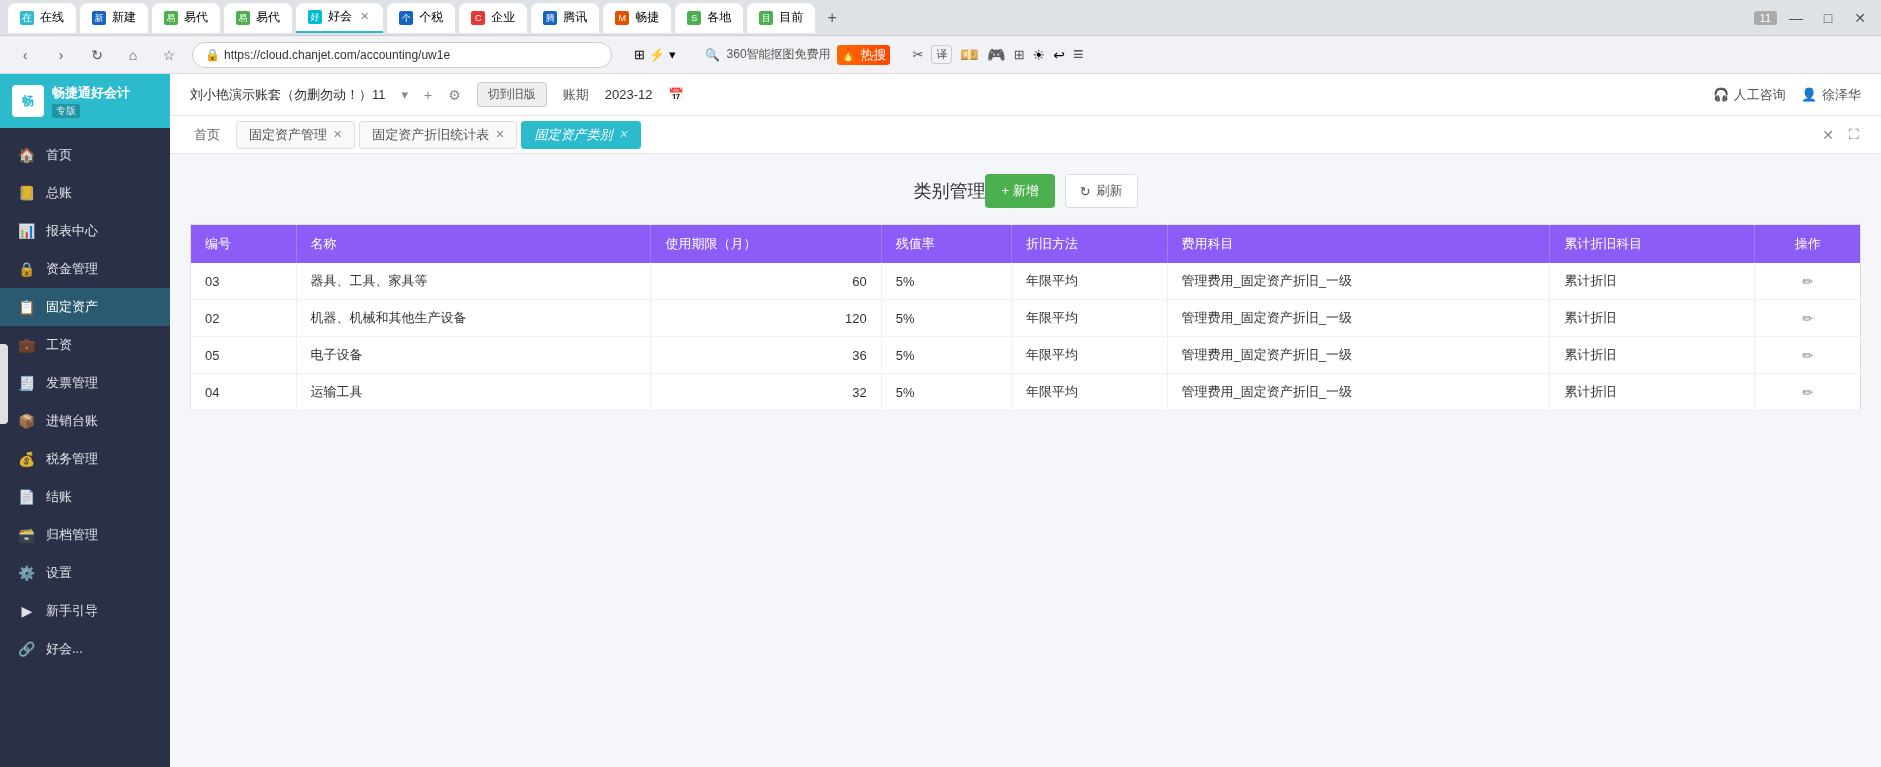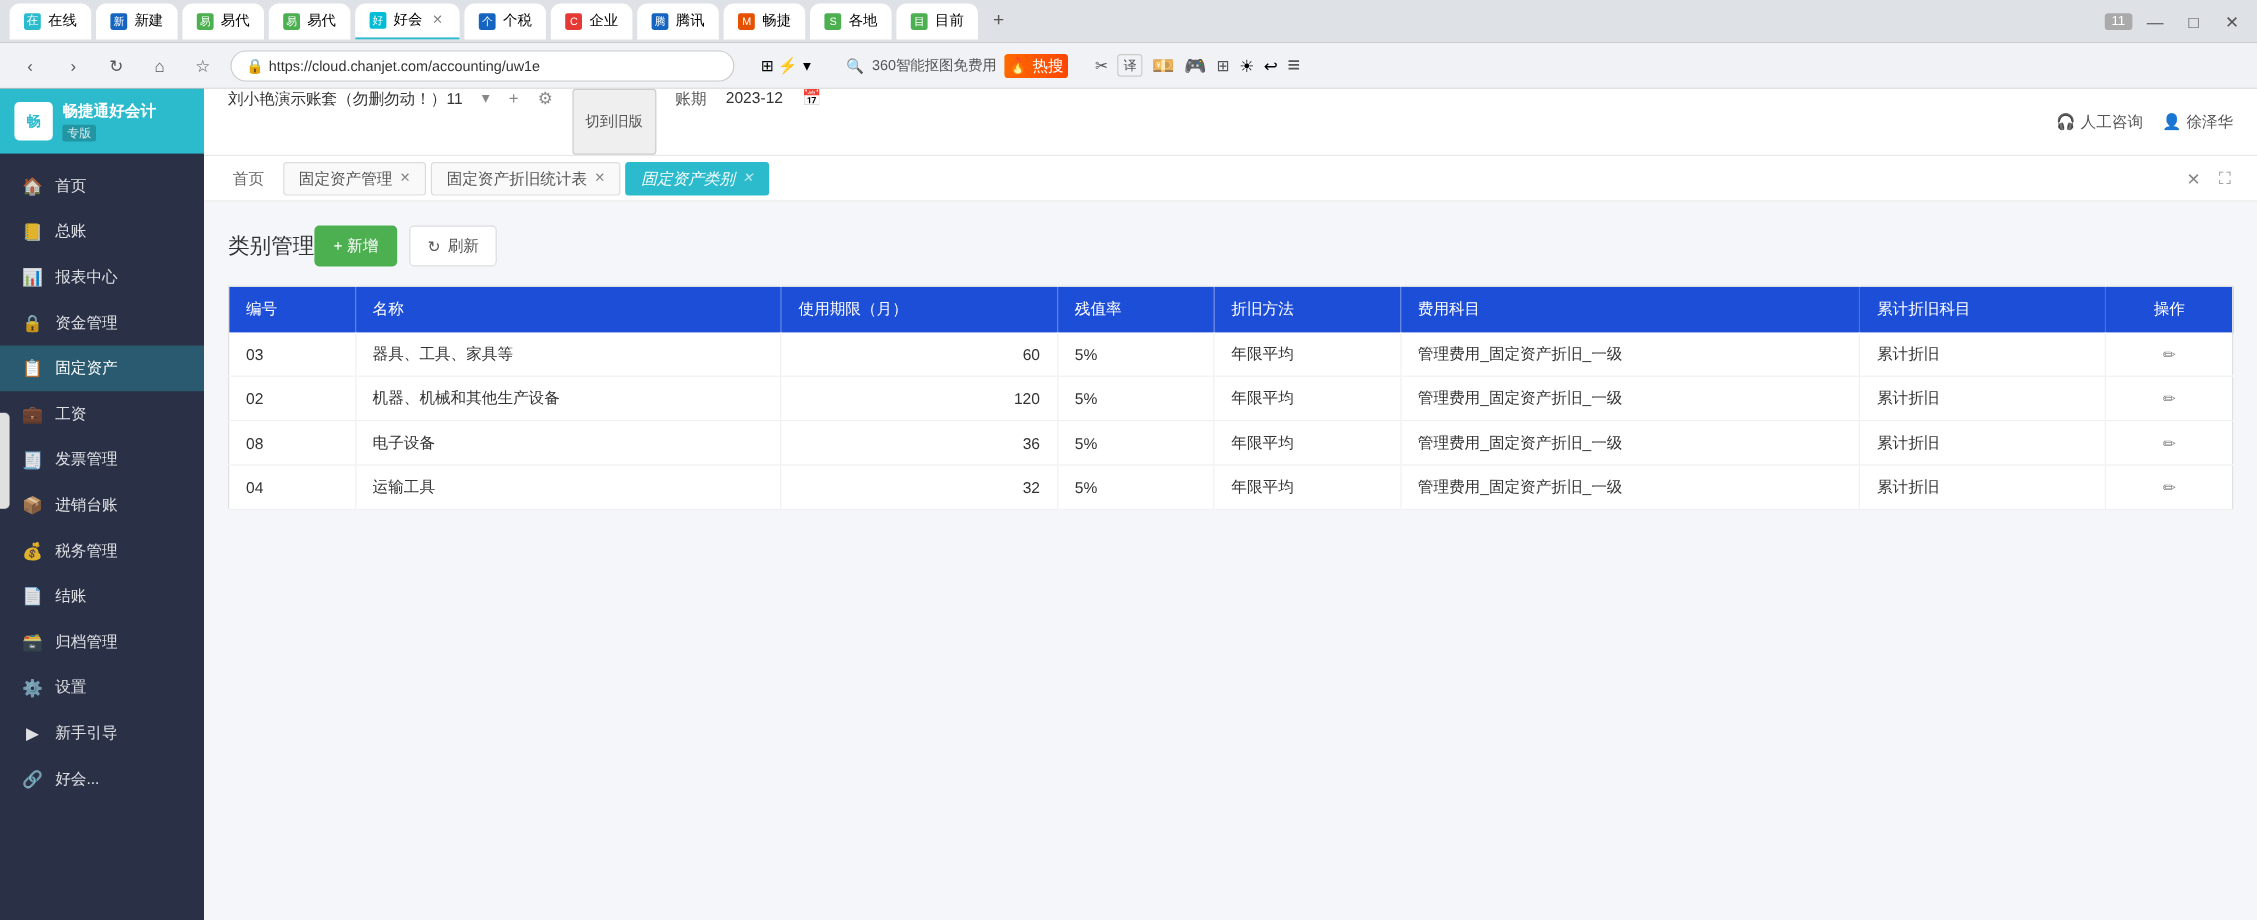--- a/index.html
+++ b/index.html
@@ -26,45 +26,45 @@
     
     .sidebar { width: 170px; background: #2a3147; color: white; display: flex; flex-direction: column; flex-shrink: 0; }
     .sidebar-logo { background: #2bbbcc; padding: 10px 12px; display: flex; align-items: center; gap: 8px; }
 
     .sidebar-menu { flex: 1; overflow-y: auto; padding: 8px 0; }
     .sidebar-item { display: flex; align-items: center; gap: 10px; padding: 10px 18px; color: rgba(255,255,255,0.85); cursor: pointer; font-size: 13px; transition: background 0.2s; }
     .sidebar-item.active { background: rgba(43, 187, 204, 0.3); color: white; }
     .sidebar-icon { width: 18px; height: 18px; display: flex; align-items: center; justify-content: center; font-size: 14px; }
 
     
-    .top-bar { background: white; border-bottom: 1px solid #e8e8e8; padding: 0 20px; height: 56px; display: flex; gap: 16px; }
+    .top-bar { background: white; border-bottom: 1px solid #e8e8e8; padding: 0 20px; height: 42px; display: flex; align-items: center; gap: 16px; }
     .switch-btn { border: 1px solid #ccc; border-radius: 3px; padding: 3px 10px; font-size: 12px; color: #555; cursor: pointer; }
     .top-bar-right { margin-left: auto; display: flex; align-items: center; gap: 16px; color: #555; font-size: 13px; }
     .top-bar-right-item { display: flex; align-items: center; gap: 4px; cursor: pointer; }
 
     
     .content-area { flex: 1; display: flex; flex-direction: column; overflow: hidden; background: #f5f6fa; }
 
     
     .breadcrumb-tabs { background: white; border-bottom: 1px solid #e8e8e8; display: flex; align-items: center; padding: 0 16px; height: 38px; gap: 4px; }
     .breadcrumb-home { color: #666; font-size: 13px; padding: 4px 8px; cursor: pointer; }
     .breadcrumb-tab { display: flex; align-items: center; gap: 6px; padding: 4px 12px; border: 1px solid #ddd; border-radius: 3px; font-size: 13px; color: #555; cursor: pointer; background: #f9f9f9; }
     .breadcrumb-tab.active { background: #2bbbcc; color: white; border-color: #2bbbcc; font-style: italic; }
     .breadcrumb-tab-close { color: inherit; opacity: 0.7; font-size: 11px; }
 
     
     .main-content { flex: 1; padding: 20px; overflow: auto; }
-    .page-title { font-size: 18px; color: #333; font-weight: 500; margin-bottom: 16px; display: flex; align-items: center; justify-content: flex-start; }
+    .page-title { font-size: 18px; color: #333; font-weight: 500; margin-bottom: 16px; display: flex; align-items: center; justify-content: center; }
     .title-actions { display: flex; gap: 10px; }
     .btn-add { background: #4caf50; color: white; border: none; border-radius: 4px; padding: 7px 16px; font-size: 13px; cursor: pointer; display: flex; align-items: center; gap: 6px; }
     .btn-refresh { background: white; color: #555; border: 1px solid #ddd; border-radius: 4px; padding: 7px 14px; font-size: 13px; cursor: pointer; display: flex; align-items: center; gap: 6px; }
 
     
     .data-table { width: 100%; border-collapse: collapse; background: white; border: 1px solid #e0e0e0; }
-    .data-table thead tr { background: #1d4ed8; color: white; }
+    .data-table thead tr { background: #8b5cf6; color: white; }
     .data-table thead th { padding: 10px 14px; text-align: left; font-weight: 500; font-size: 13px; border-right: 1px solid rgba(255,255,255,0.2); white-space: nowrap; }
     .data-table thead th:last-child { border-right: none; text-align: center; }
     .data-table tbody tr { border-bottom: 1px solid #f0f0f0; }
     .data-table tbody td { padding: 9px 14px; font-size: 13px; color: #333; border-right: 1px solid #f0f0f0; }
     .data-table tbody td:last-child { text-align: center; border-right: none; }
     .td-code { color: #2bbbcc; font-size: 13px; }
     .td-num { text-align: right; }
     .edit-icon { color: #888; cursor: pointer; font-size: 13px; }
 
     
@@ -326,21 +326,21 @@
               <td class="td-code">02</td>
               <td>机器、机械和其他生产设备</td>
               <td class="td-num">120</td>
               <td>5%</td>
               <td>年限平均</td>
               <td>管理费用_固定资产折旧_一级</td>
               <td>累计折旧</td>
               <td><span class="edit-icon">✏</span></td>
             </tr>
             <tr>
-              <td class="td-code">08</td>
+              <td class="td-code">05</td>
               <td>电子设备</td>
               <td class="td-num">36</td>
               <td>5%</td>
               <td>年限平均</td>
               <td>管理费用_固定资产折旧_一级</td>
               <td>累计折旧</td>
               <td><span class="edit-icon">✏</span></td>
             </tr>
             <tr>
               <td class="td-code">04</td>

